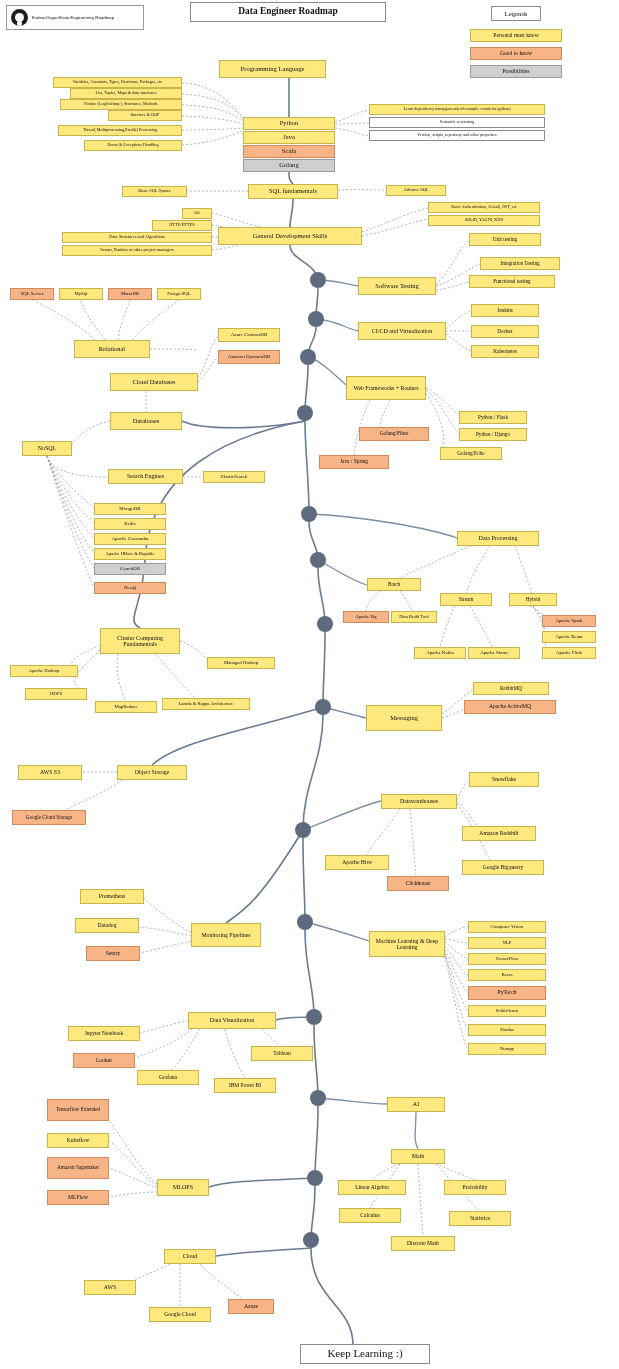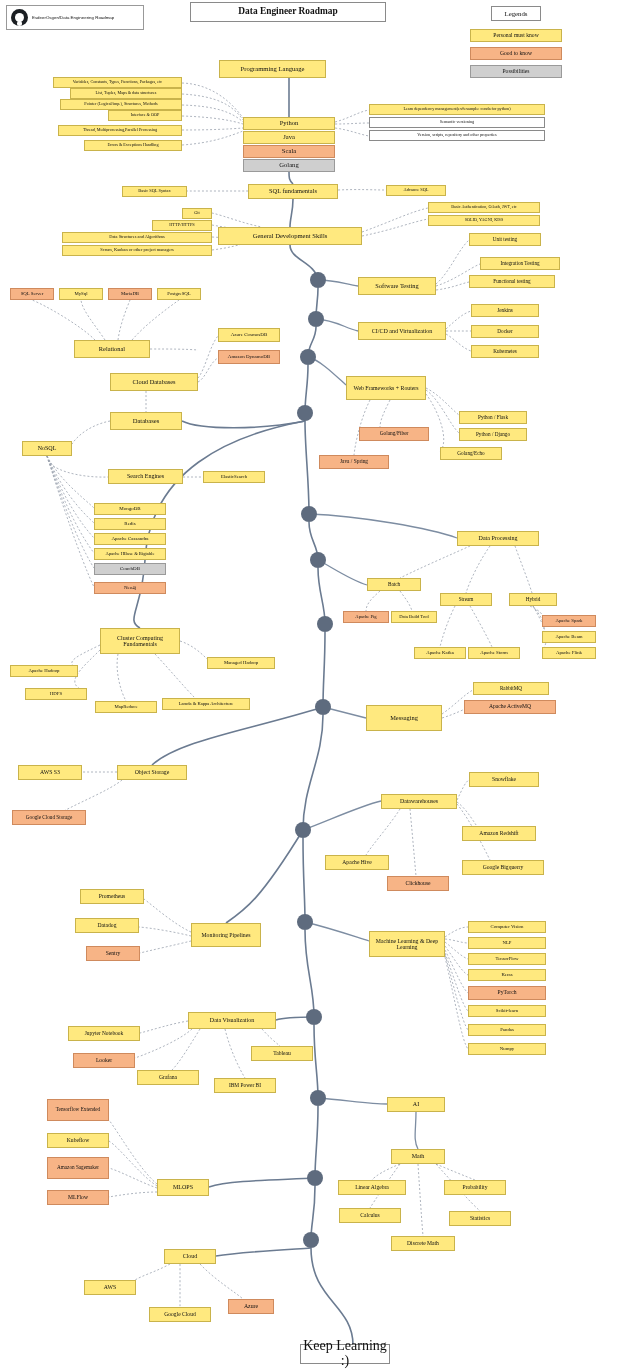--- a/index.html
+++ b/index.html
@@ -311,14 +311,14 @@
       <div class="dot" style="left: 317px; top: 616px;"></div>
       <div class="dot" style="left: 315px; top: 699px;"></div>
       <div class="dot" style="left: 295px; top: 822px;"></div>
       <div class="dot" style="left: 297px; top: 914px;"></div>
       <div class="dot" style="left: 306px; top: 1009px;"></div>
       <div class="dot" style="left: 310px; top: 1090px;"></div>
       <div class="dot" style="left: 307px; top: 1170px;"></div>
       <div class="dot" style="left: 303px; top: 1232px;"></div>
     </div>
 
-  <div class="node white" style="left:300px;top:1344px;width:90px;height:20px;font-size:14px;">Keep Learning :)</div>
+  <div class="node white" style="left:300px;top:1344px;width:130px;height:20px;font-size:11px;">Keep Learning :)</div>
 </div>
 
 </body></html>

